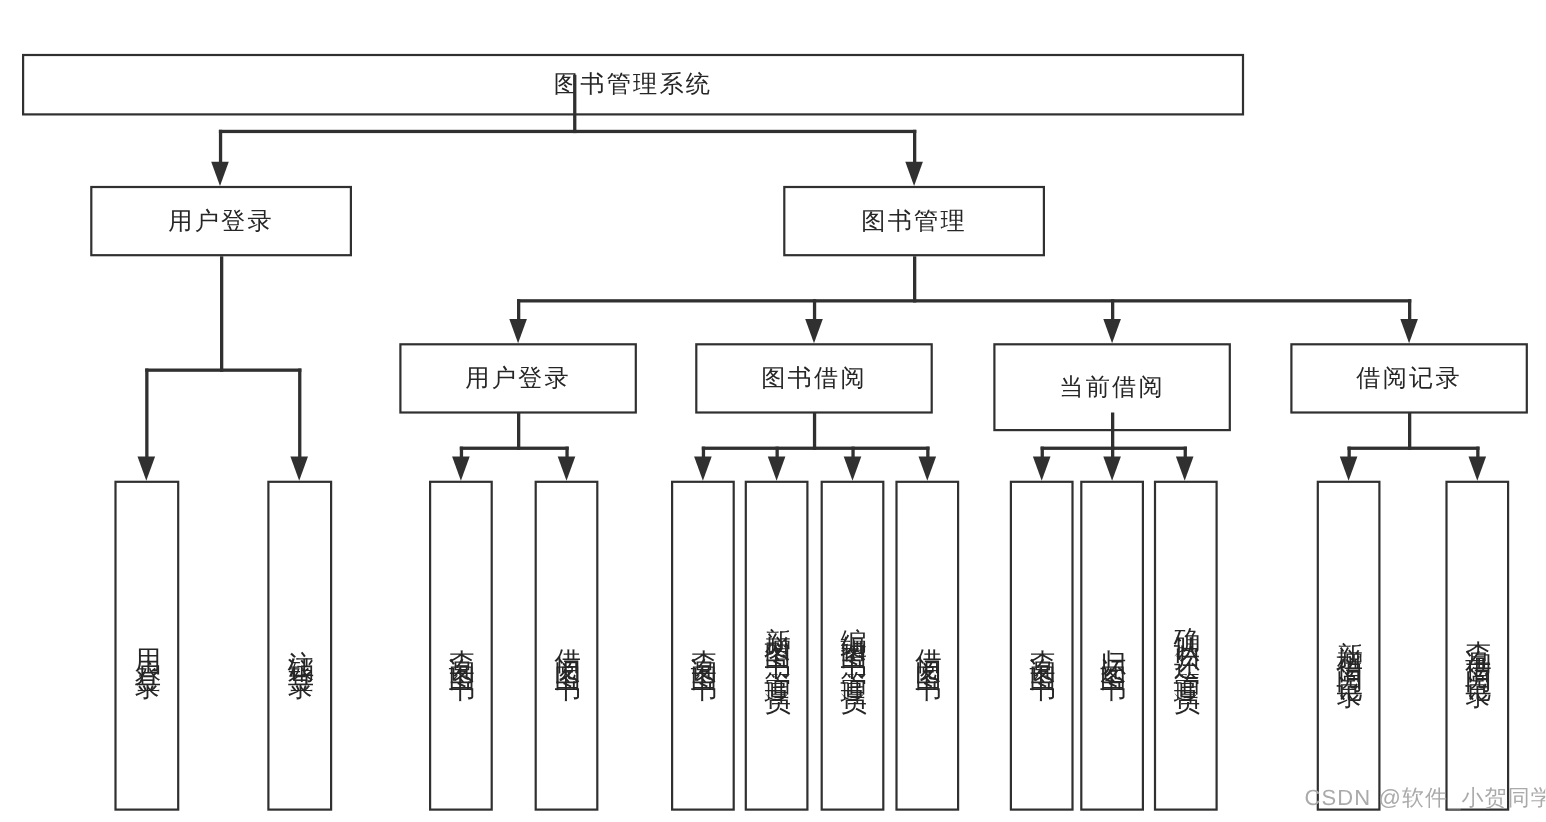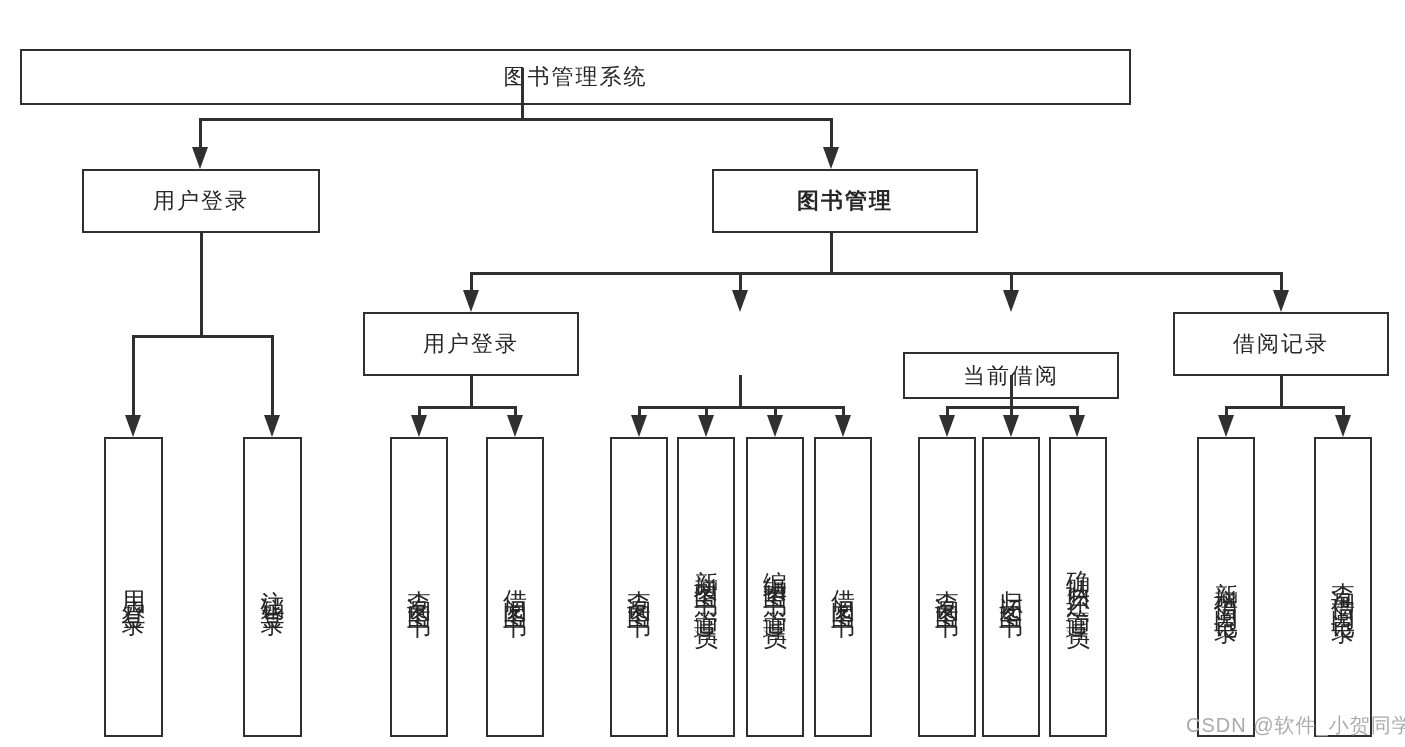--- a/index.html
+++ b/index.html
@@ -27,24 +27,25 @@
   }
 </style>
 </head>
 <body>
 
 <div class="canvas">
 
   <div class="node" style="left:20px;top:13px;width:1111px;height:56px;margin-top:36px;">图书管理系统</div>
 
   <div class="node" style="left:82px;top:169px;width:238px;height:64px;">用户登录</div>
-  <div class="node" style="left:712px;top:169px;width:266px;height:64px;font-weight:bold;">图书管理</div>
+  <div class="node" style="left:712px;top:169px;width:238px;height:64px;">图书管理</div>
 
   <div class="node" style="left:363px;top:312px;width:216px;height:64px;">用户登录</div>
-  <div class="node" style="left:903px;top:312px;width:216px;height:47px;margin-top:40px;">当前借阅</div>
+  <div class="node" style="left:632px;top:312px;width:216px;height:64px;">图书借阅</div>
+  <div class="node" style="left:903px;top:312px;width:216px;height:80px;">当前借阅</div>
   <div class="node" style="left:1173px;top:312px;width:216px;height:64px;">借阅记录</div>
 
   <div class="node v" style="left:104px;top:437px;width:59px;height:300px;">用户登录</div>
   <div class="node v" style="left:243px;top:437px;width:59px;height:300px;">注销登录</div>
 
   <div class="node v" style="left:390px;top:437px;width:58px;height:300px;">查询图书</div>
   <div class="node v" style="left:486px;top:437px;width:58px;height:300px;">借阅图书</div>
 
   <div class="node v" style="left:610px;top:437px;width:58px;height:300px;">查询图书</div>
   <div class="node v" style="left:677px;top:437px;width:58px;height:300px;">新增图书（管理员）</div>

